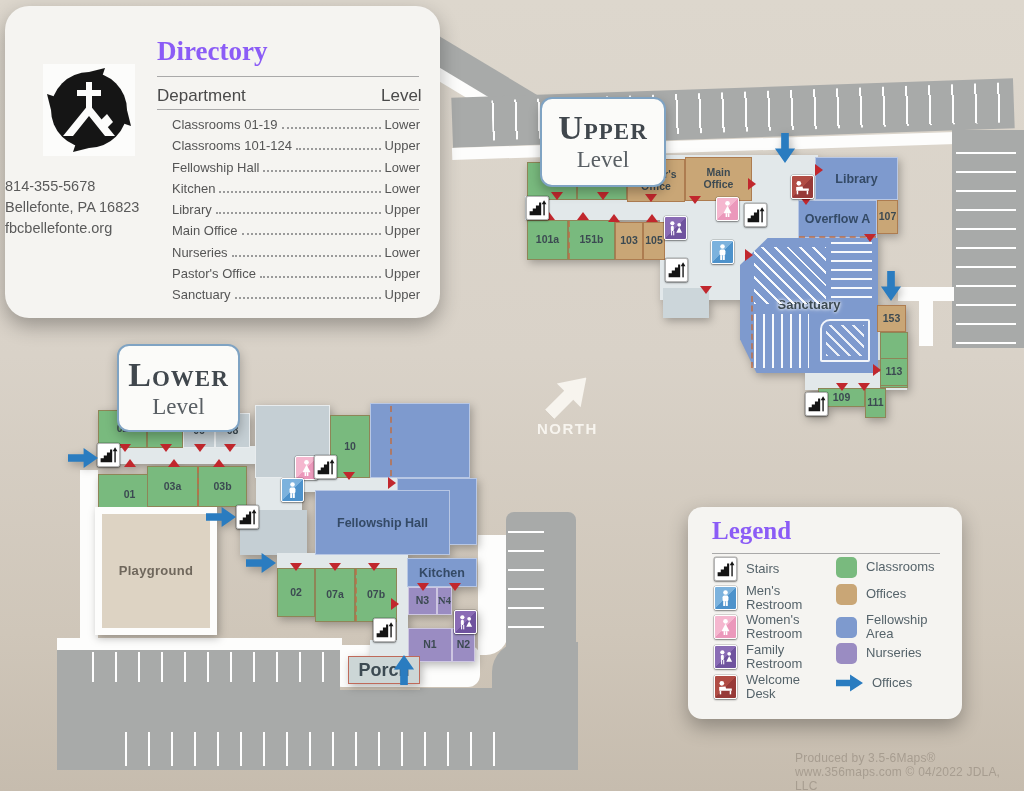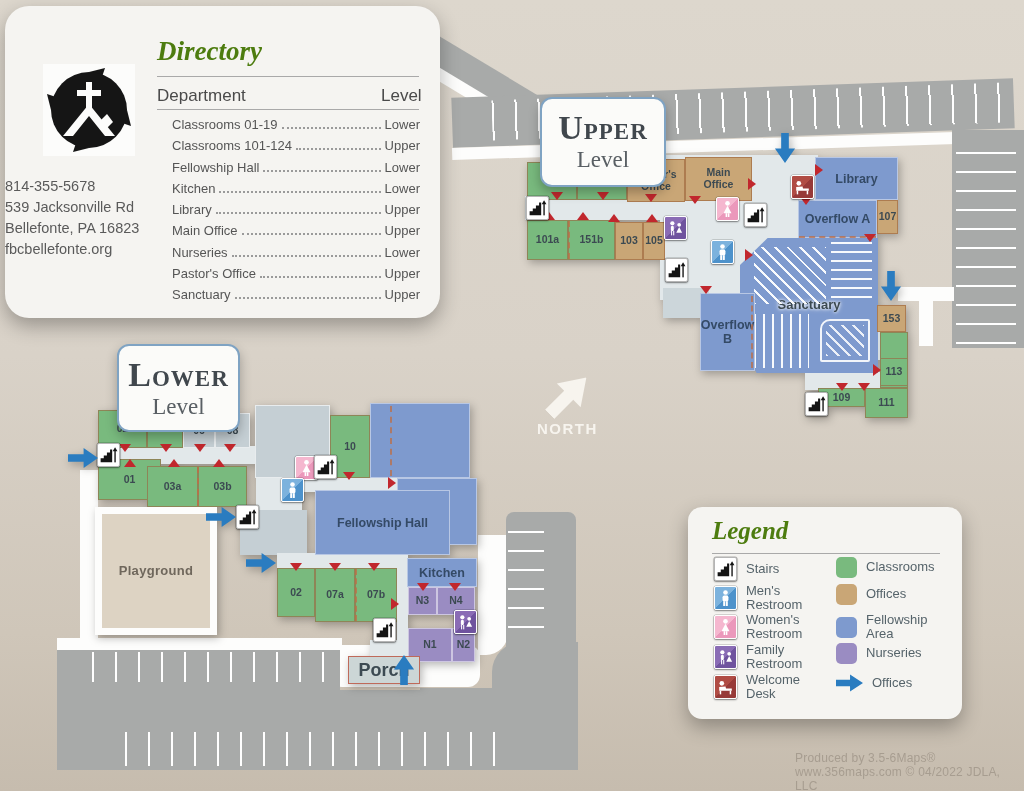--- a/index.html
+++ b/index.html
@@ -54,21 +54,21 @@
     clip-path:polygon(0 34%,52% 34%,52% 8%,100% 50%,52% 92%,52% 66%,0 66%);
     filter:drop-shadow(0 0 1.5px #fff) drop-shadow(0 1px 2px rgba(0,0,0,.35));}
   
   .card{position:absolute;background:#f5f4f1;border-radius:24px;box-shadow:0 8px 20px rgba(0,0,0,.30);}
   .lvlcard{position:absolute;background:#fbfbf9;border:2.5px solid #7fa3c3;border-radius:12px;
            box-shadow:0 5px 12px rgba(0,0,0,.28);text-align:center;}
   .word1{display:block;font-family:"Liberation Serif","DejaVu Serif",serif;font-weight:bold;
          font-size:23px;letter-spacing:1px;color:#40474d;text-transform:uppercase;margin-top:10px;}
   .word1::first-letter{font-size:34px;}
   .word2{display:block;font-family:"Liberation Serif","DejaVu Serif",serif;font-size:23px;color:#595f64;margin-top:0px;}
-  .serif-title{font-family:"Liberation Serif","DejaVu Serif",serif;font-weight:bold;color:#4d7c0f;font-style:italic;}
+  .serif-title{font-family:"Liberation Serif","DejaVu Serif",serif;font-weight:bold;color:#8b5cf6;}
   .hr{position:absolute;border-top:1px solid #a9a9a9;}
   
   .contact{position:absolute;font-size:14.5px;color:#5a5a5a;text-align:left;line-height:1.45;}
   .dirhead{position:absolute;font-size:17px;color:#4a4a4a;}
   .dirrow{display:flex;align-items:baseline;font-size:13px;color:#555;margin-bottom:6.3px;}
   .dots{flex:1;border-bottom:2px dotted #9a9a9a;margin:0 4px 3px;}
   
   .leg-item{position:absolute;display:flex;align-items:center;gap:9px;}
   .leg-label{font-size:13px;color:#55636a;line-height:1.08;white-space:pre-line;}
   .swatch{width:21px;height:21px;border-radius:5px;flex:0 0 auto;}
@@ -158,34 +158,30 @@
     <div class="room t-classroom" style="left: 880px; top: 332px; width: 28px; height: 56px;"></div>
     <div class="room t-fellowship" style="left: 740px; top: 238px; width: 138px; height: 135px; clip-path: polygon(20% 0px, 100% 0px, 100% 100%, 12% 100%, 0px 75%, 0px 20%); border: none;">
       <div class="pew" style="left: 10%; top: 7%; width: 52%; height: 42%; background: repeating-linear-gradient(45deg, rgba(255, 255, 255, 0.95) 0px, rgba(255, 255, 255, 0.95) 2px, transparent 2px, transparent 9px);"></div>
       <div class="pew" style="left: 66%; top: 3%; width: 30%; height: 44%; background: repeating-linear-gradient(rgba(255, 255, 255, 0.95) 0px, rgba(255, 255, 255, 0.95) 2px, transparent 2px, transparent 9px);"></div>
       <div class="pew" style="left: 10%; top: 56%; width: 40%; height: 40%; background: repeating-linear-gradient(90deg, rgba(255, 255, 255, 0.95) 0px, rgba(255, 255, 255, 0.95) 2px, transparent 2px, transparent 9px);"></div>
       <div class="chancel" style="left: 58%; top: 60%; width: 36%; height: 32%;">
         <div></div>
       </div>
       <span class="rlab halo">Sanctuary</span>
     </div>
-    <div class="room t-fellowship" style="left: 700px; top: 293px; width: 55px; height: 78px;">
-      <span class="rlab big-lab">Overflow
-B</span>
-    </div>
     <div class="room t-office" style="left: 877px; top: 305px; width: 29px; height: 27px;">
       <span class="rlab">153</span>
     </div>
     <div class="room t-classroom" style="left: 880px; top: 358px; width: 28px; height: 28px;">
       <span class="rlab">113</span>
     </div>
     <div class="room t-classroom" style="left: 818px; top: 388px; width: 47px; height: 19px;">
       <span class="rlab">109</span>
     </div>
-    <div class="room t-classroom" style="left: 865px; top: 388px; width: 43px; height: 30px;">
+    <div class="room t-classroom" style="left: 865px; top: 388px; width: 21px; height: 30px;">
       <span class="rlab">111</span>
     </div>
     <div class="divider dv-v" style="left: 568px; top: 221px; height: 38px;"></div>
     <div class="divider dv-h" style="left: 799px; top: 236px; width: 77px;"></div>
     <div class="divider dv-v" style="left: 751px; top: 296px; height: 72px;"></div>
     <div class="door d-down" style="left: 551px; top: 192px;"></div>
     <div class="door d-down" style="left: 597px; top: 192px;"></div>
     <div class="door d-down" style="left: 645px; top: 194px;"></div>
     <div class="door d-down" style="left: 689px; top: 196px;"></div>
     <div class="door d-right" style="left: 748px; top: 178px;"></div>
@@ -282,42 +278,42 @@
     <div class="room t-classroom" style="left: 147px; top: 410px; width: 36px; height: 38px;">
       <span class="rlab">04</span>
     </div>
     <div class="room t-grayroom" style="left: 183px; top: 413px; width: 32px; height: 35px;">
       <span class="rlab">06</span>
     </div>
     <div class="room t-grayroom" style="left: 215px; top: 413px; width: 35px; height: 35px;">
       <span class="rlab">08</span>
     </div>
     <div class="room t-grayroom" style="left: 255px; top: 405px; width: 75px; height: 73px;"></div>
-    <div class="room t-classroom" style="left: 98px; top: 459px; width: 63px; height: 41px;">
+    <div class="room t-classroom" style="left: 98px; top: 474px; width: 63px; height: 41px;">
       <span class="rlab">01</span>
     </div>
     <div class="room t-classroom" style="left: 147px; top: 466px; width: 51px; height: 41px;">
       <span class="rlab">03a</span>
     </div>
     <div class="room t-classroom" style="left: 198px; top: 466px; width: 49px; height: 41px;">
       <span class="rlab">03b</span>
     </div>
     <div class="room t-classroom" style="left: 330px; top: 415px; width: 40px; height: 63px;">
       <span class="rlab">10</span>
     </div>
     <div class="room t-fellowship" style="left: 315px; top: 490px; width: 135px; height: 65px;">
       <span class="rlab big-lab">Fellowship Hall</span>
     </div>
     <div class="room t-fellowship" style="left: 407px; top: 558px; width: 70px; height: 29px;">
       <span class="rlab big-lab">Kitchen</span>
     </div>
     <div class="room t-nursery" style="left: 408px; top: 587px; width: 29px; height: 28px;">
       <span class="rlab">N3</span>
     </div>
-    <div class="room t-nursery" style="left: 437px; top: 587px; width: 38px; height: 28px;">
+    <div class="room t-nursery" style="left: 437px; top: 587px; width: 15px; height: 28px; font-family: Liberation Serif, serif;">
       <span class="rlab">N4</span>
     </div>
     <div class="room t-nursery" style="left: 408px; top: 628px; width: 44px; height: 34px;">
       <span class="rlab">N1</span>
     </div>
     <div class="room t-nursery" style="left: 452px; top: 628px; width: 23px; height: 34px;">
       <span class="rlab">N2</span>
     </div>
     <div class="room t-classroom" style="left: 277px; top: 568px; width: 38px; height: 49px;">
       <span class="rlab">02</span>
@@ -427,21 +423,20 @@
     </g>
     <g fill="#fcfcfb">
       <rect x="43" y="18" width="6" height="30"></rect>
       <rect x="34" y="26" width="24" height="6"></rect>
       <path d="M46 40 L20 72 L30 72 L46 52 L62 72 L72 72 Z"></path>
       <path d="M56 58 L64 50 L70 58 L62 66 Z"></path>
     </g>
   </svg>
   <div class="contact" style="left:0px;top:170px;width:172px;">
     <div>814-355-5678</div>
-    <div>539 Jacksonville Rd</div>
     <div>Bellefonte, PA 16823</div>
     <div>fbcbellefonte.org</div>
   </div>
   <div class="serif-title" style="position:absolute;left:152px;top:30px;font-size:27px;">Directory</div>
   <div class="hr" style="left:152px;top:70px;width:262px;"></div>
   <div class="dirhead" style="left:152px;top:80px;">Department</div>
   <div class="dirhead" style="left:376px;top:80px;">Level</div>
   <div class="hr" style="left:152px;top:103px;width:262px;"></div>
   <div id="dir-rows" style="position:absolute;left:167px;top:111px;width:248px;">
       <div class="dirrow">

